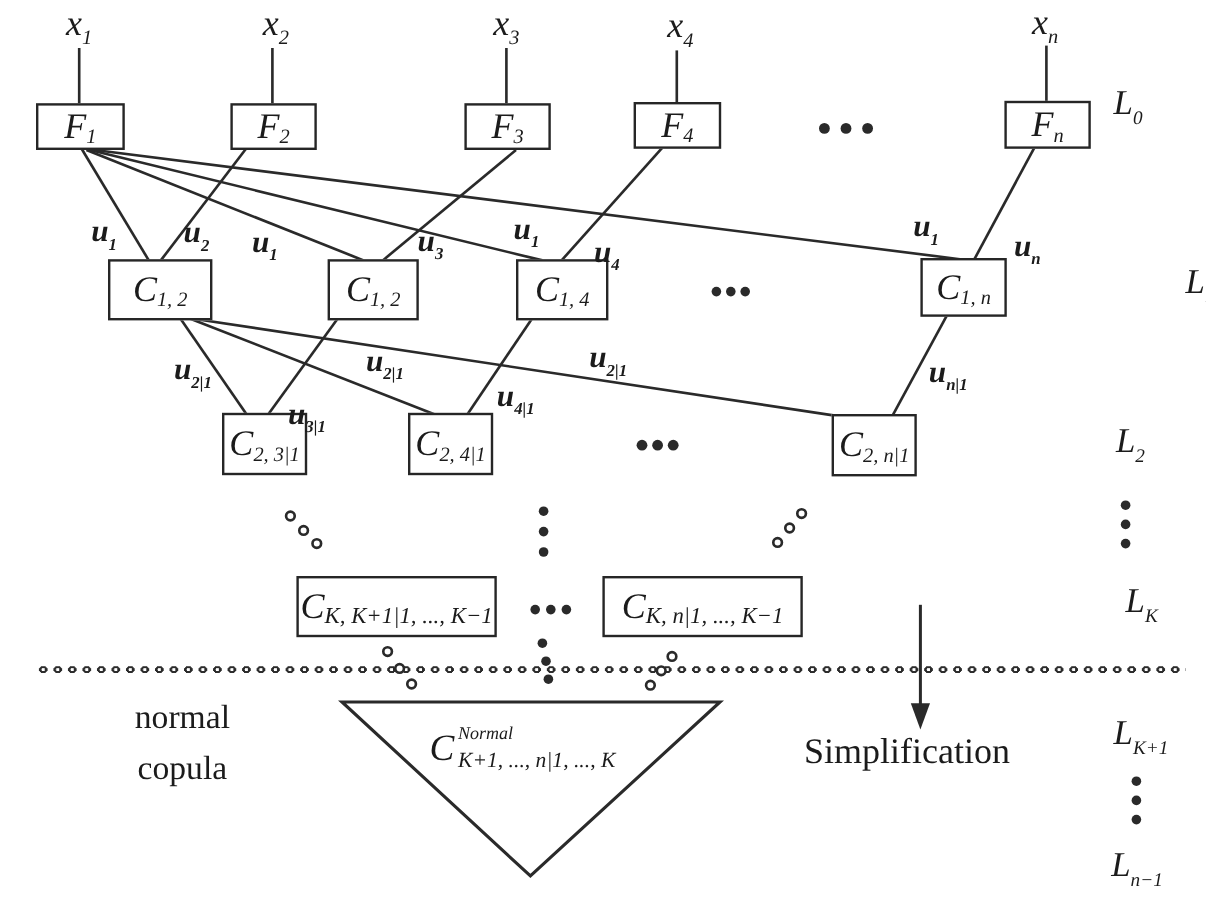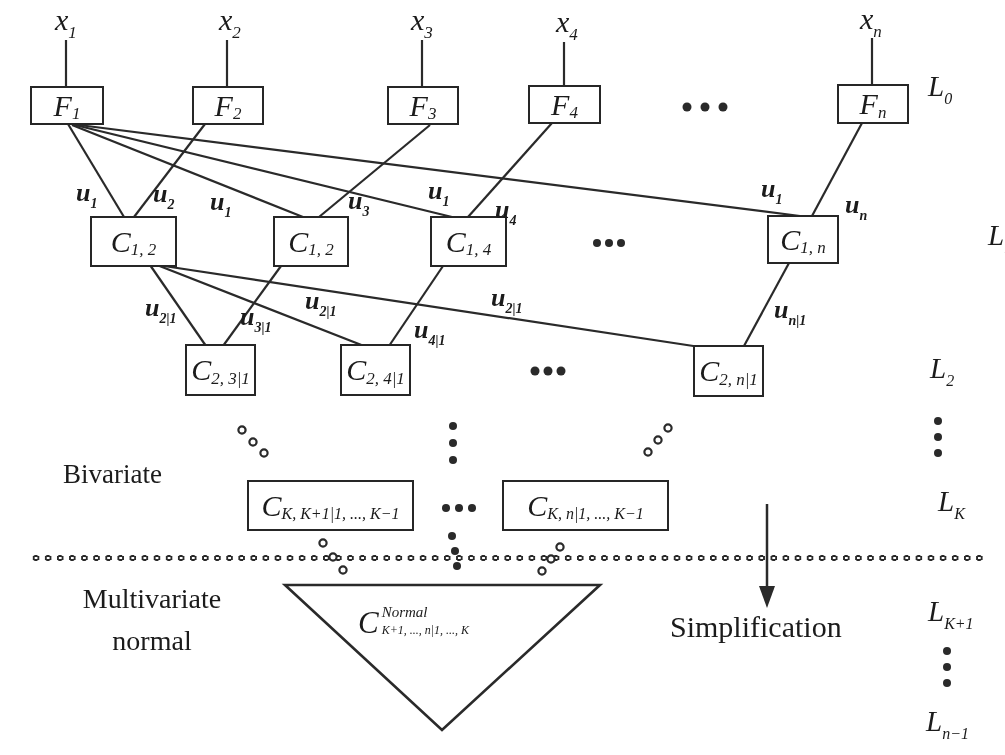--- a/index.html
+++ b/index.html
@@ -4,37 +4,37 @@
 <style>
   html,body{margin:0;padding:0;background:#ffffff;}
   .stage{position:relative;width:1005px;height:755px;background:#ffffff;overflow:hidden;
          font-family:"Liberation Serif",serif;color:#1b1b1b;}
   svg.wires{position:absolute;left:0;top:0;}
   .box{position:absolute;border:2.6px solid #262626;background:#ffffff;box-sizing:border-box;
        display:flex;align-items:center;justify-content:center;line-height:1;}
   .ml{position:absolute;line-height:1;white-space:nowrap;font-style:italic;}
   .mm{font-size:30px;font-style:italic;}
   .ms{font-size:17px;position:relative;top:8px;font-style:italic;}
-  .ck .ms{font-size:16px;top:8px;}
+  .ck .ms{font-size:19px;top:8px;}
   .ul .mm{font-size:26px;font-weight:bold;}
   .ul .ms{font-size:14px;font-weight:bold;top:7px;}
   .Llab .mm{font-size:29px;}
   .Llab .ms{font-size:16px;}
   .txt{position:absolute;font-style:normal;line-height:1;}
   .bivariate{left:35px;top:452px;width:155px;text-align:center;font-size:27px;line-height:45px;}
   .multivariate{left:71px;top:578px;width:162px;text-align:center;font-size:28px;line-height:42px;}
   .simplification{left:670px;top:612px;font-size:30px;}
   .sep{position:absolute;left:30px;top:552px;width:958px;height:12px;
        background-image:radial-gradient(ellipse 4.2px 3.6px at 6px 6px,#ffffff 0 1.5px,#2a2a2a 1.6px 3.4px,rgba(255,255,255,0) 3.5px);
        background-size:12.1px 12px;background-repeat:repeat-x;}
   .trilab{position:absolute;left:358px;top:607px;display:flex;align-items:flex-start;line-height:1;font-style:italic;}
   .trilab .mm{font-size:31px;}
   .trilab .ss{display:flex;flex-direction:column;margin-left:3px;margin-top:-2px;}
   .trilab .sup{font-size:15px;}
-  .trilab .sub{font-size:12px;margin-top:4px;}
+  .trilab .sub{font-size:18px;margin-top:4px;}
   .blk{display:block;}
 </style>
 </head>
 <body>
 
 <div class="stage">
 
   <div class="sep"></div>
 
   <svg class="wires" width="1005" height="755" viewBox="0 0 1005 755" fill="none" stroke="#2a2a2a" stroke-width="2.2">
@@ -199,39 +199,38 @@
   <div class="ml ul" style="left:76px;top:180px"><span class="mm">u</span><span class="ms">1</span></div>
   <div class="ml ul" style="left:153px;top:181px"><span class="mm">u</span><span class="ms">2</span></div>
   <div class="ml ul" style="left:210px;top:189px"><span class="mm">u</span><span class="ms">1</span></div>
   <div class="ml ul" style="left:348px;top:188px"><span class="mm">u</span><span class="ms">3</span></div>
   <div class="ml ul" style="left:428px;top:178px"><span class="mm">u</span><span class="ms">1</span></div>
   <div class="ml ul" style="left:495px;top:197px"><span class="mm">u</span><span class="ms">4</span></div>
   <div class="ml ul" style="left:761px;top:176px"><span class="mm">u</span><span class="ms">1</span></div>
   <div class="ml ul" style="left:845px;top:192px"><span class="mm">u</span><span class="ms">n</span></div>
 
   <div class="ml ul" style="left:145px;top:295px"><span class="mm">u</span><span class="ms">2|1</span></div>
-  <div class="ml ul" style="left:240px;top:304px"><span class="mm">u</span><span class="ms">3|1</span></div>
+  <div class="ml ul" style="left:240px;top:332px"><span class="mm">u</span><span class="ms">3|1</span></div>
   <div class="ml ul" style="left:305px;top:288px"><span class="mm">u</span><span class="ms">2|1</span></div>
   <div class="ml ul" style="left:414px;top:317px"><span class="mm">u</span><span class="ms">4|1</span></div>
   <div class="ml ul" style="left:491px;top:285px"><span class="mm">u</span><span class="ms">2|1</span></div>
   <div class="ml ul" style="left:774px;top:297px"><span class="mm">u</span><span class="ms">n|1</span></div>
 
   <div class="ml Llab" style="left:928px;top:72px"><span class="mm">L</span><span class="ms">0</span></div>
   <div class="ml Llab" style="left:988px;top:221px"><span class="mm">L</span><span class="ms">1</span></div>
   <div class="ml Llab" style="left:930px;top:354px"><span class="mm">L</span><span class="ms">2</span></div>
   <div class="ml Llab" style="left:938px;top:487px"><span class="mm">L</span><span class="ms">K</span></div>
   <div class="ml Llab" style="left:928px;top:597px"><span class="mm">L</span><span class="ms">K+1</span></div>
   <div class="ml Llab" style="left:926px;top:707px"><span class="mm">L</span><span class="ms">n−1</span></div>
 
   <div class="txt bivariate">
-    <span class="blk">Bivariate</span>
   </div>
   <div class="txt multivariate">
-    <span class="blk">Multivariate</span>
     <span class="blk">normal</span>
+    <span class="blk">copula</span>
   </div>
   <div class="txt simplification">Simplification</div>
 
   <div class="trilab">
     <span class="mm">C</span>
     <span class="ss">
       <span class="sup">Normal</span>
       <span class="sub">K+1, ..., n|1, ..., K</span>
     </span>
   </div>

